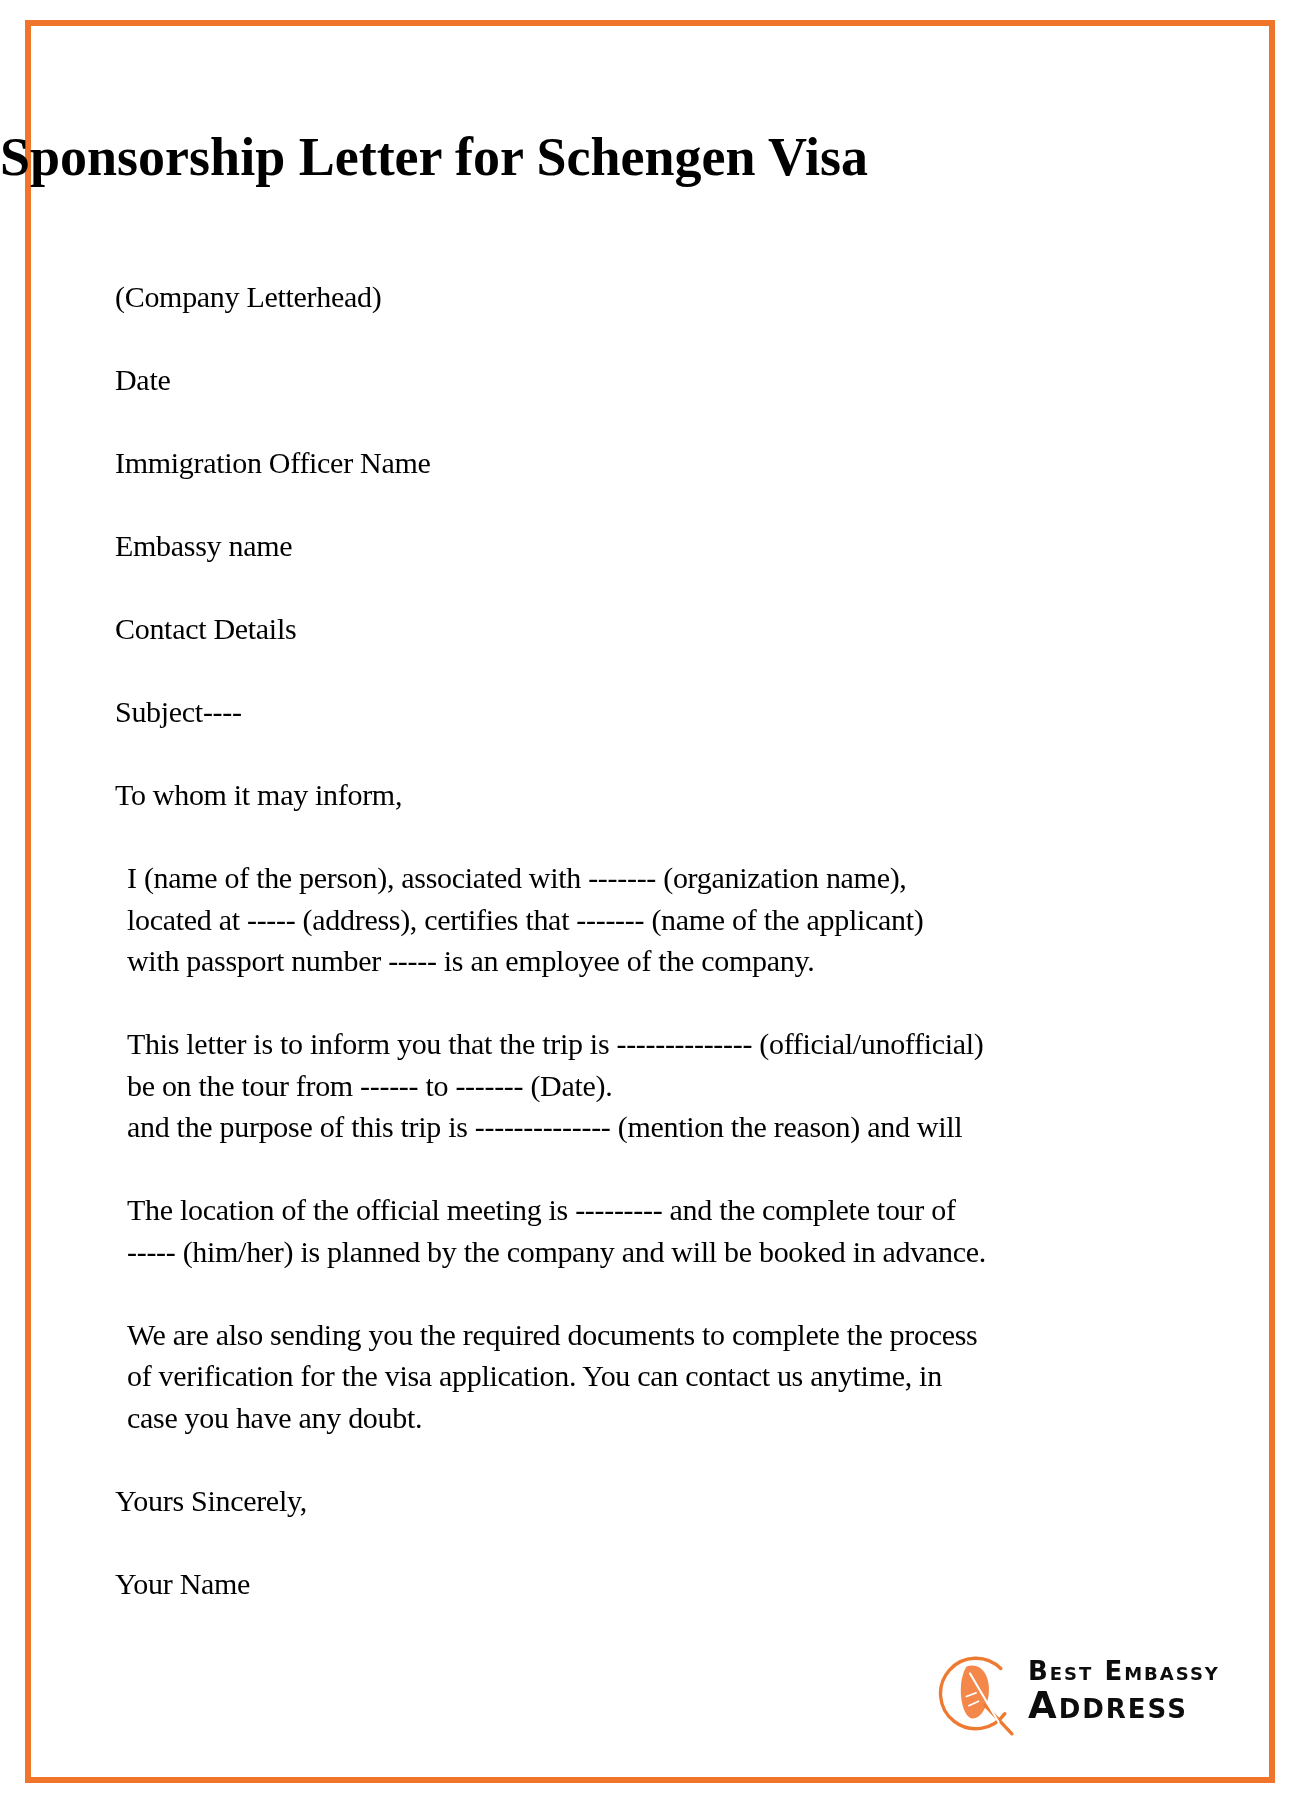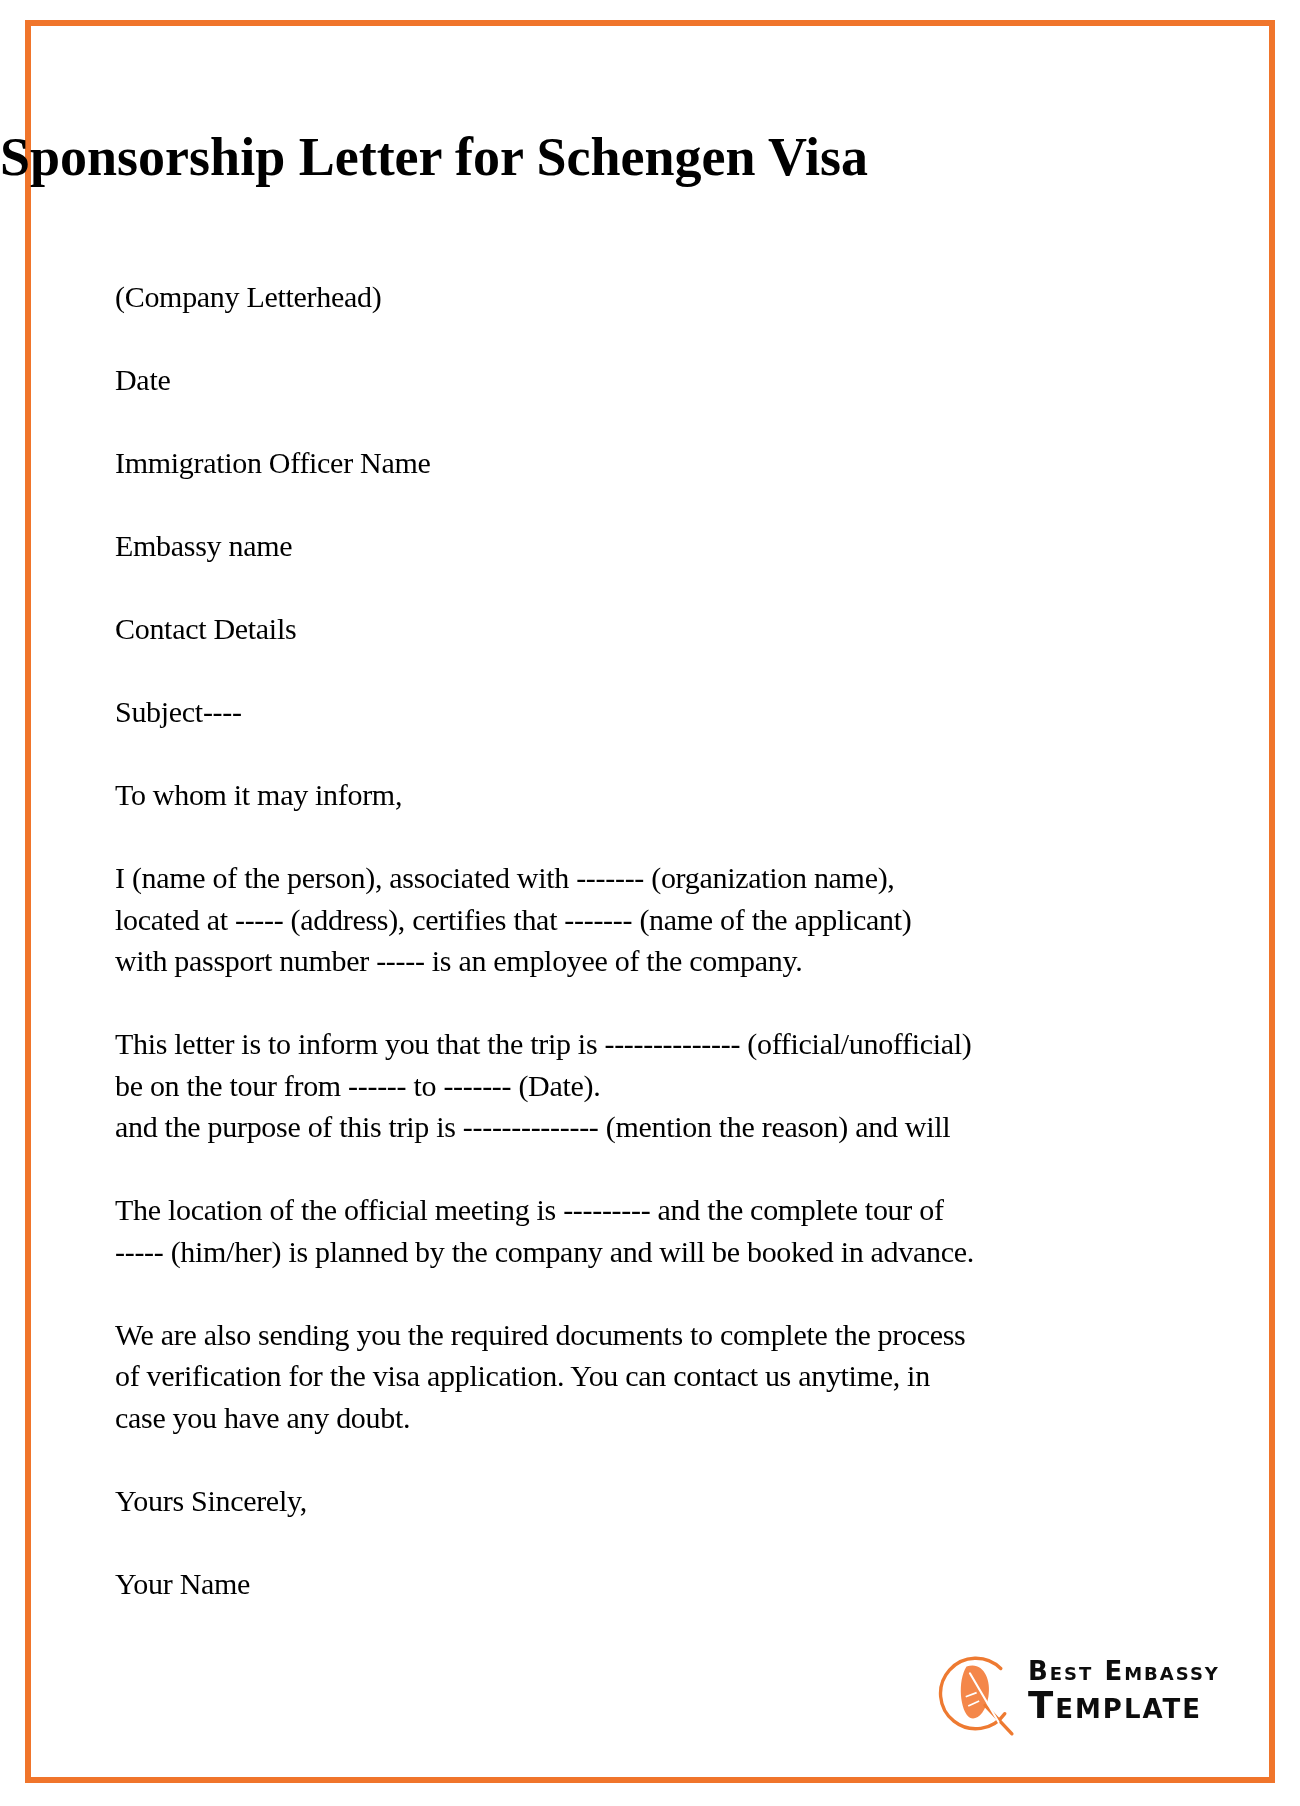--- a/index.html
+++ b/index.html
@@ -34,21 +34,21 @@
     position: absolute;
     left: 115px; top: 276px;
     width: 1100px;
     font-size: 30px;
     line-height: 41.5px;
     letter-spacing: -0.3px;
     font-family: Liberation Serif, serif;
   }
   .line { white-space: nowrap; margin-bottom: 41.5px; }
   .para { margin-bottom: 41.5px; }
-  .para .pline { white-space: nowrap; margin-bottom: 0; }
+  .para .pline { white-space: nowrap; margin-bottom: 0; margin-left: 12px; }
   .sig-line { white-space: nowrap; }
   .logo {
     position: absolute;
     left: 938px; top: 1648px;
     display: flex;
     align-items: flex-start;
     gap: 6px;
   }
   .logo-icon { width: 84px; height: 96px; flex: 0 0 auto; }
   .logo-text {
@@ -120,16 +120,16 @@
     <svg class="logo-icon" viewBox="0 0 100 110" xmlns="http://www.w3.org/2000/svg">
       <path d="M 74.7 22.3 A 42 42 0 1 0 79.4 76.1" fill="none" stroke="#EE7A31" stroke-width="4" stroke-linecap="round"></path>
       <path d="M 34 20 C 52 13, 64 33, 60 56 C 57 75, 46 85, 38 81 C 26 73, 23 37, 34 20 Z" fill="#F4874A"></path>
       <line x1="56" y1="66" x2="88" y2="100" stroke="#EE7A31" stroke-width="4" stroke-linecap="round"></line>
       <line x1="38" y1="28" x2="72" y2="86" stroke="#ffffff" stroke-width="2.5" stroke-linecap="round"></line>
       <line x1="33" y1="56" x2="46" y2="51" stroke="#ffffff" stroke-width="2"></line>
       <line x1="36" y1="67" x2="49" y2="61" stroke="#ffffff" stroke-width="2"></line>
     </svg>
     <div class="logo-text" style="color: rgb(13, 13, 13);">
       <div class="logo-line1">Best Embassy</div>
-      <div class="logo-line2">Template</div>
+      <div class="logo-line2">Address</div>
     </div>
   </div>
 </div>
 
 </body></html>

